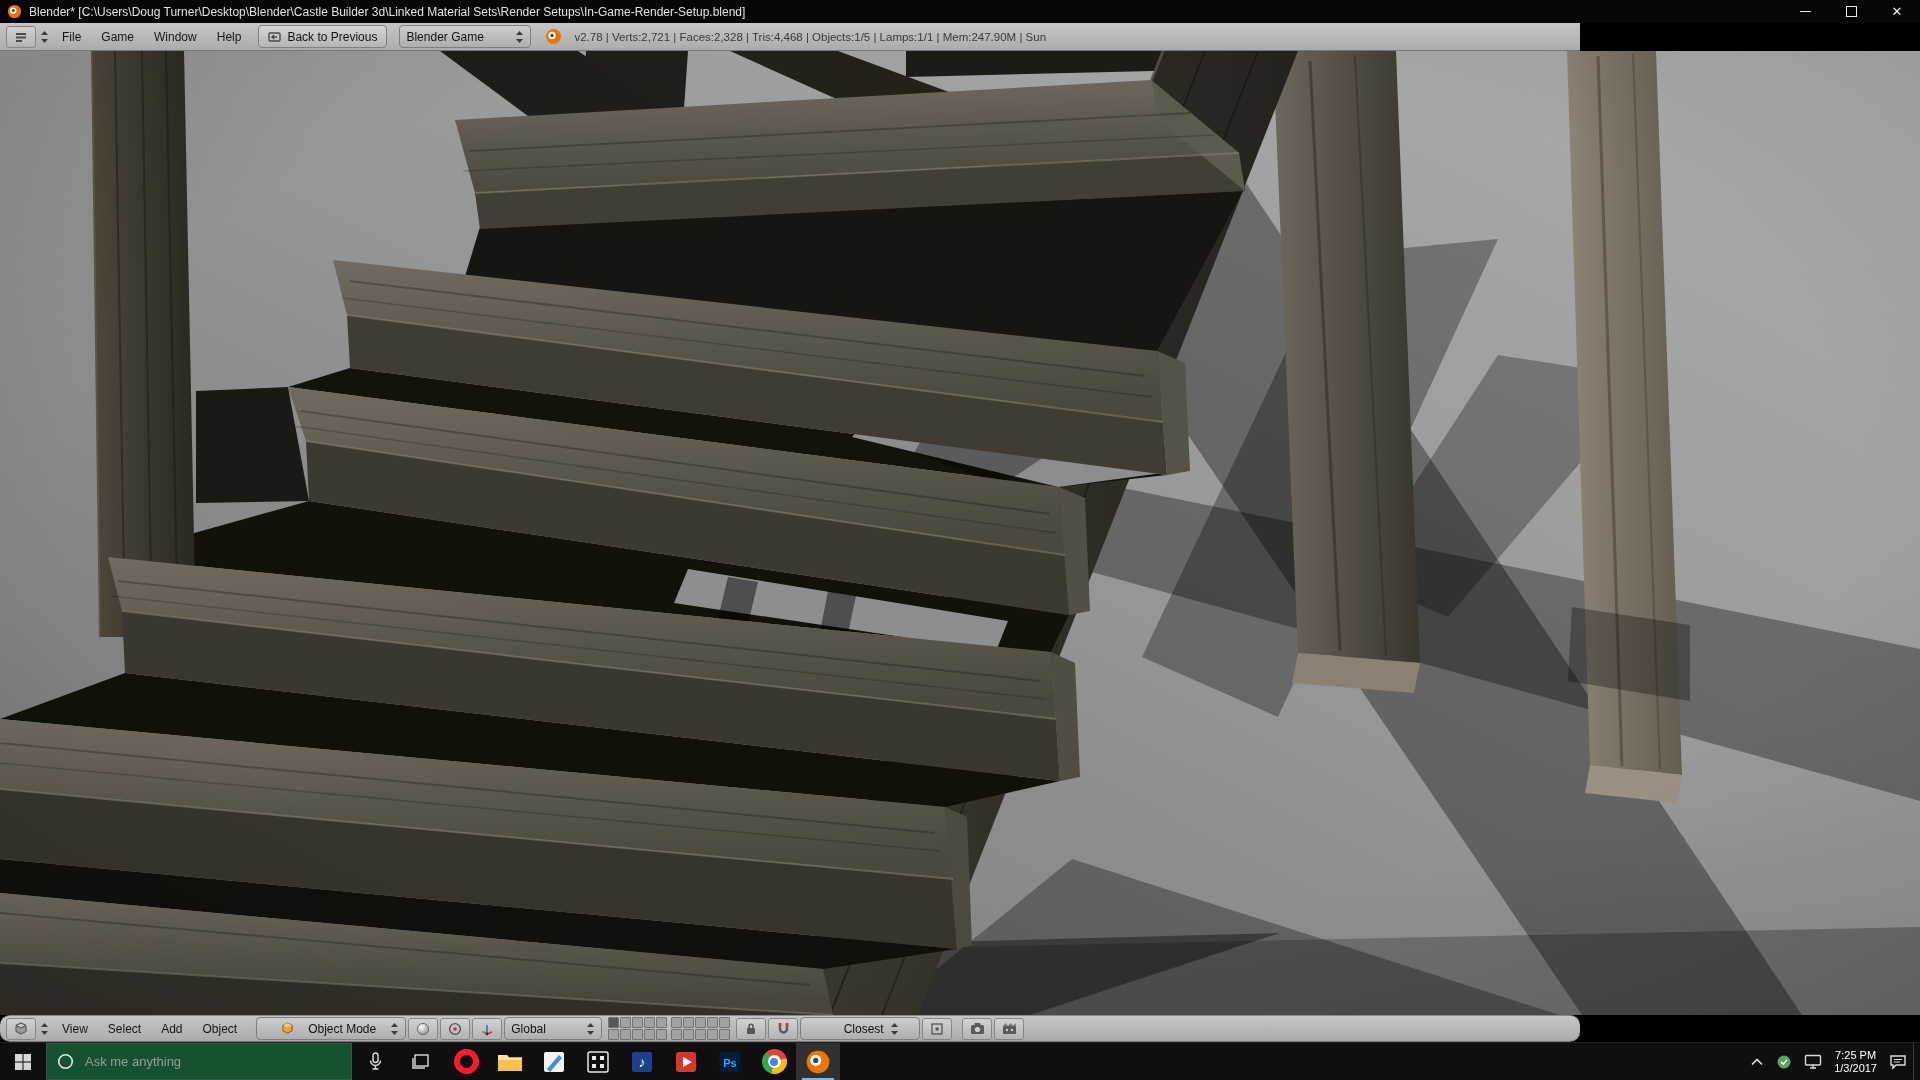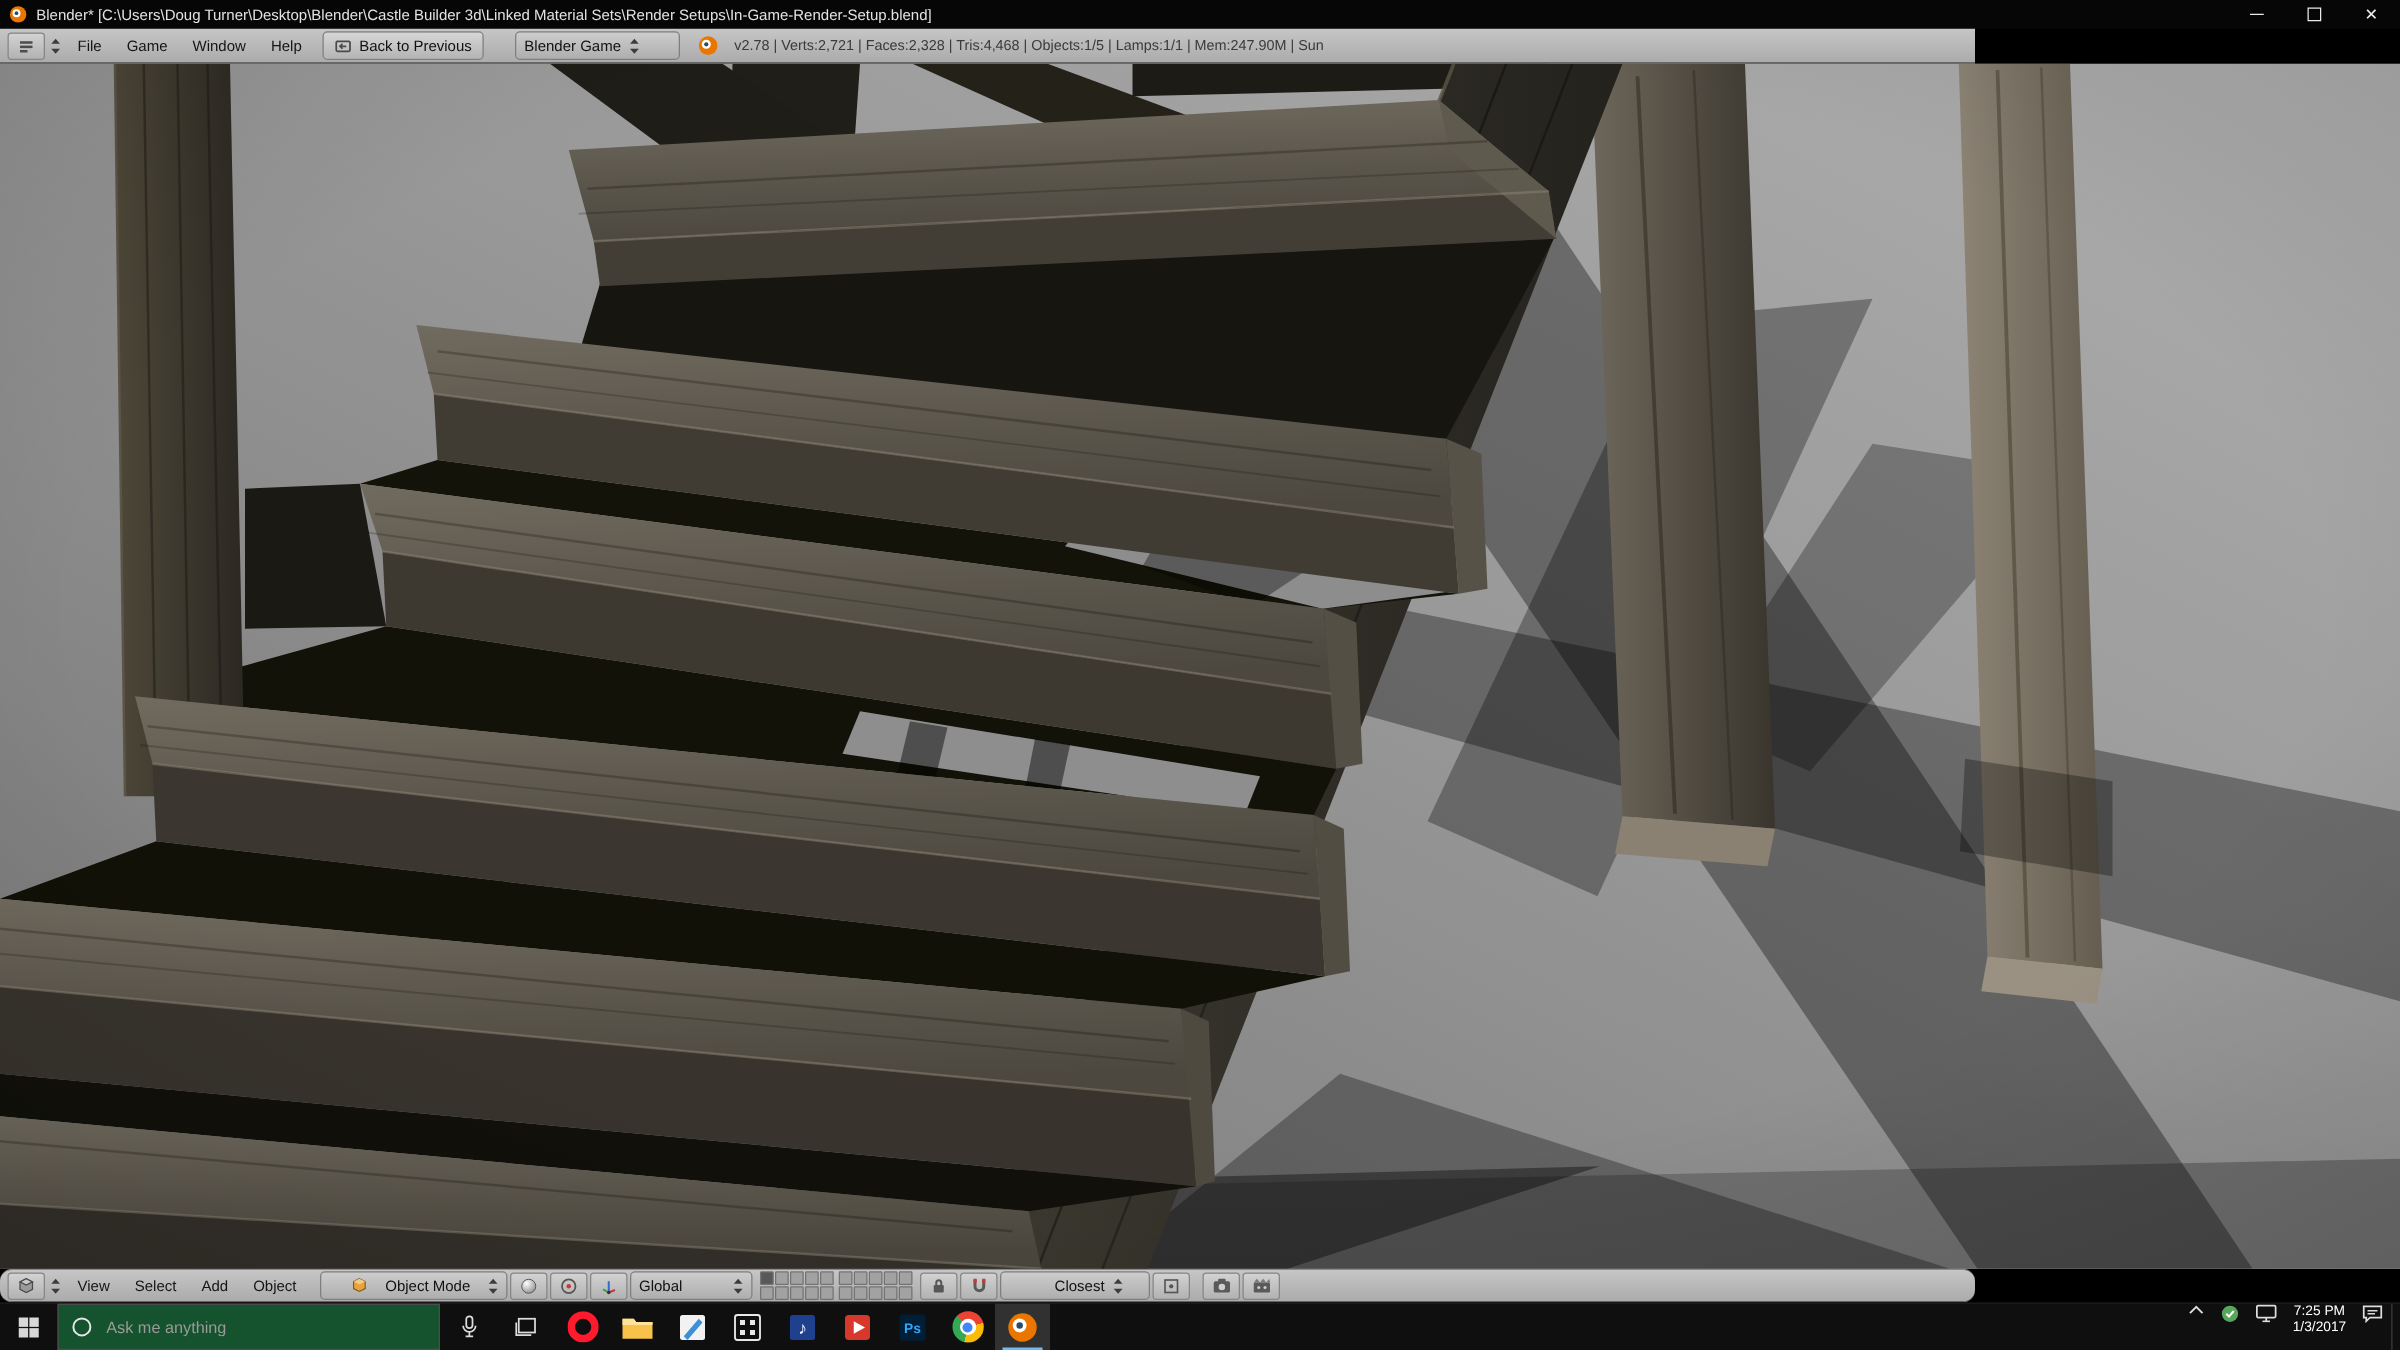--- a/index.html
+++ b/index.html
@@ -51,21 +51,21 @@
   .tb-search input{flex:1;background:transparent;border:none;outline:none;color:#c8c8c8;font-size:13px;
                    font-family:"Liberation Sans",sans-serif;}
   .tb-search input::placeholder{color:#9a9a9a;}
   .tb-app{width:44px;display:flex;align-items:center;justify-content:center;position:relative;flex:0 0 auto;}
   .tb-app.active{background:#313131;}
   .tb-app.active::after{content:"";position:absolute;left:6px;right:6px;bottom:0;height:2px;background:#76b9ed;}
   .chrome-ico{width:25px;height:25px;border-radius:50%;position:relative;
               background:conic-gradient(from -45deg,#ea4335 0 33.3%,#fbbc05 0 66.6%,#34a853 0 100%);}
   .chrome-ico .c-white{position:absolute;left:6px;top:6px;width:13px;height:13px;border-radius:50%;background:#fff;}
   .chrome-ico .c-blue{position:absolute;left:8.5px;top:8.5px;width:8px;height:8px;border-radius:50%;background:#4285f4;}
-  .tray{margin-left:auto;display:flex;align-items:flex-start;gap:12px;padding:0 6px 0 8px;}
+  .tray{margin-left:auto;display:flex;align-items:center;gap:12px;padding:0 6px 0 8px;}
   .clock{color:#fff;font-size:11px;line-height:13px;text-align:center;}
   .show-desktop{width:6px;border-left:1px solid #3c3c3c;height:100%;}
 </style>
 </head>
 <body>
 
 <div class="titlebar">
   <svg class="appico" viewBox="0 0 16 16">
     <circle cx="8" cy="8" r="7" fill="#ea7600"></circle>
     <circle cx="6.6" cy="7" r="3.4" fill="#ffffff"></circle>
@@ -104,21 +104,21 @@
   <span class="menu-label">Game</span>
   <span class="menu-label">Window</span>
   <span class="menu-label">Help</span>
   <div class="btn" style="margin-left:6px;">
     <svg width="13" height="12" viewBox="0 0 13 12">
       <rect x="1" y="2" width="11" height="8" rx="1" fill="none" stroke="#4a4a4a" stroke-width="1.4"></rect>
       <path d="M9,6 H4 M6,4 L4,6 L6,8" stroke="#4a4a4a" stroke-width="1.4" fill="none"></path>
     </svg>
     <span>Back to Previous</span>
   </div>
-  <div class="dd" style="margin-left:23px;width:118px;">
+  <div class="dd" style="margin-left:10px;width:118px;justify-content:space-between;">
     <span class="dd-label">Blender Game</span>
     <svg width="9" height="14" viewBox="0 0 9 14">
         <path d="M4.5,1 L8,5 H1 Z" fill="#3c3c3c"></path>
         <path d="M4.5,13 L1,9 H8 Z" fill="#3c3c3c"></path>
       </svg>
   </div>
   <svg width="17" height="17" viewBox="0 0 16 16" style="margin-left:12px;">
     <circle cx="8" cy="8" r="7" fill="#ea7600"></circle>
     <circle cx="6.6" cy="7" r="3.4" fill="#ffffff"></circle>
     <circle cx="6.6" cy="7" r="1.6" fill="#2a4b66"></circle>

